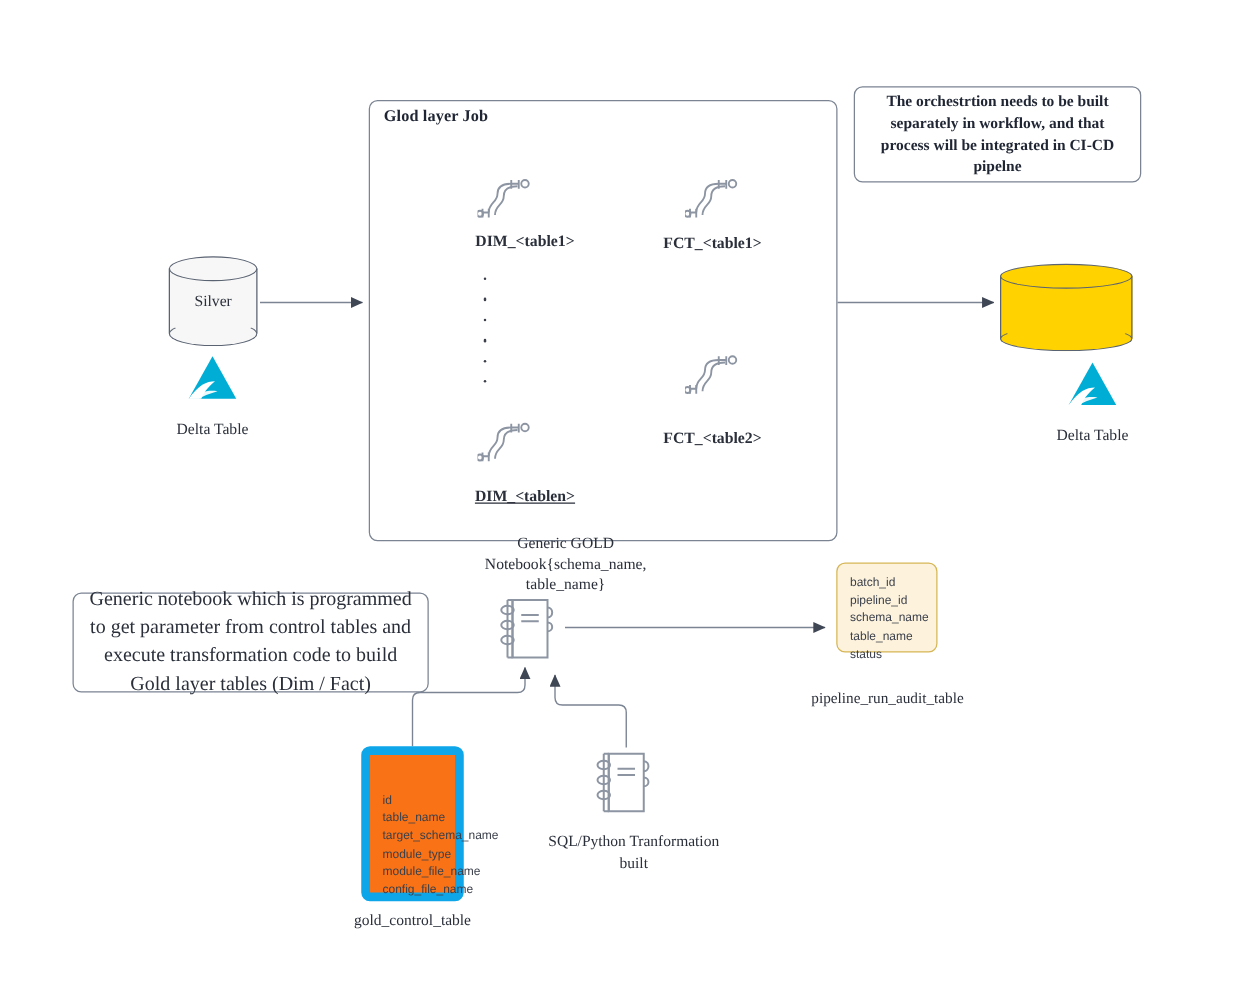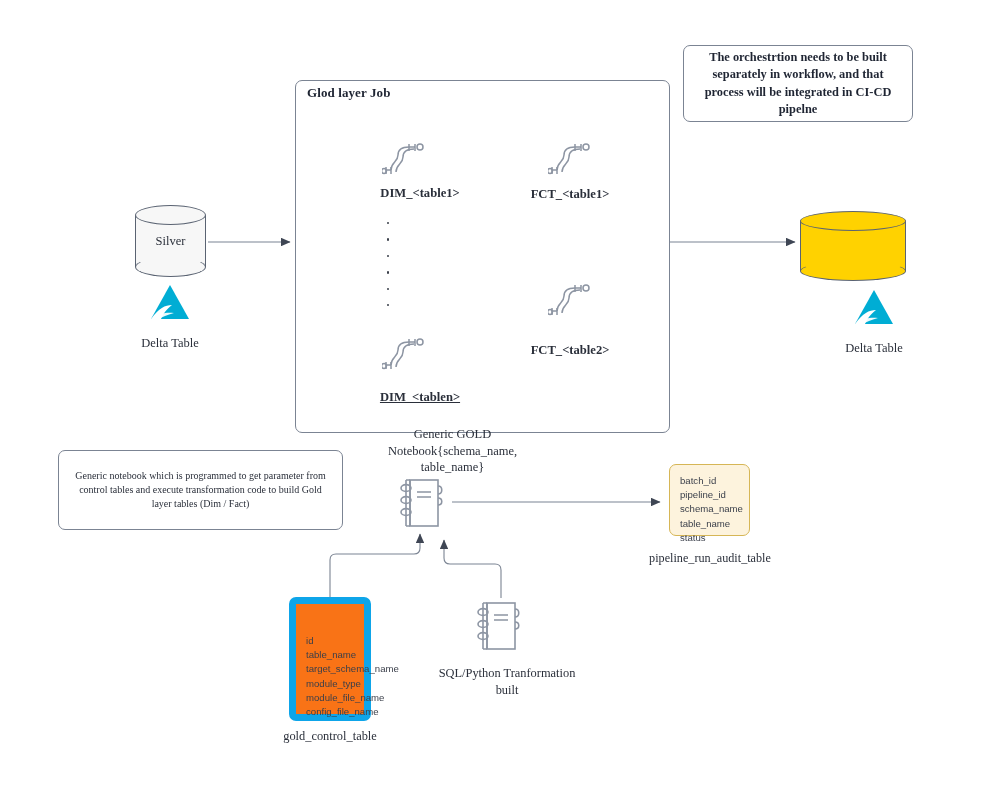--- a/index.html
+++ b/index.html
@@ -12,22 +12,22 @@
 
   
   .job-box{left:295px;top:80px;width:375px;height:353px;
            border:1px solid #7b8493;border-radius:7px;background:#ffffff;}
   .job-title{position:absolute;left:307px;top:85px;font-size:13px;font-weight:bold;
              color:#1f2533;letter-spacing:.1px;}
 
   
   .callout{border:1px solid #7b8493;border-radius:7px;background:#ffffff;
            display:flex;align-items:center;justify-content:center;text-align:center;
-           font-weight:bold;font-size:12.4px;line-height:1.38;color:#1f2533;padding:6px 10px;}
-  .callout.plain{font-weight:normal;font-size:10px;color:#2a2f3a;line-height:1.42;}
+           font-weight:bold;font-size:12.4px;line-height:1.38;color:#1f2533;padding:6px 10px;margin-top:24px;}
+  .callout.plain{font-weight:normal;font-size:16px;color:#2a2f3a;line-height:1.42;}
   .callout-orch{left:683px;top:45px;width:230px;height:77px;}
   .callout-nb{left:58px;top:450px;width:285px;height:80px;}
 
   
   .cyl{position:absolute;}
   .cyl .body{position:absolute;left:0;right:0;top:10px;bottom:10px;
              border-left:1.2px solid #5a6372;border-right:1.2px solid #5a6372;}
   .cyl .top,.cyl .bot{position:absolute;left:0;right:0;height:20px;
              border:1.2px solid #5a6372;border-radius:50%;box-sizing:border-box;}
   .cyl .top{top:0;} .cyl .bot{bottom:0;border-top-color:transparent;}
@@ -52,21 +52,21 @@
 
   
   .nbicon{position:absolute;}
   .nb-main{left:396px;top:476px;width:56px;height:54px;}
   .nb-code{left:472px;top:598px;width:58px;height:56px;}
 
   
   .tbl{position:absolute;border-radius:7px;box-sizing:border-box;
        font-size:9.6px;line-height:1.48;color:#3a3f4a;padding:9px 10px;
        font-family:"Liberation Sans",sans-serif;}
-  .tbl-audit{left:669px;top:464px;width:81px;height:72px;
+  .tbl-audit{left:669px;top:450px;width:81px;height:72px;
              background:#fdf3dd;border:1px solid #d6b656;}
   .tbl-control{left:289px;top:597px;width:82px;height:124px;
              background:#f97316;border:7px solid #0ea5e9;}
   .tbl-control .rows{padding-top:21px;}
 
   
   .lbl{position:absolute;text-align:center;color:#2a2f3a;}
   .lbl-bold{font-weight:bold;font-size:12.6px;}
   .lbl-dim1{left:340px;top:186px;width:160px;}
   .lbl-dimn{left:340px;top:390px;width:160px;text-decoration:underline;}

